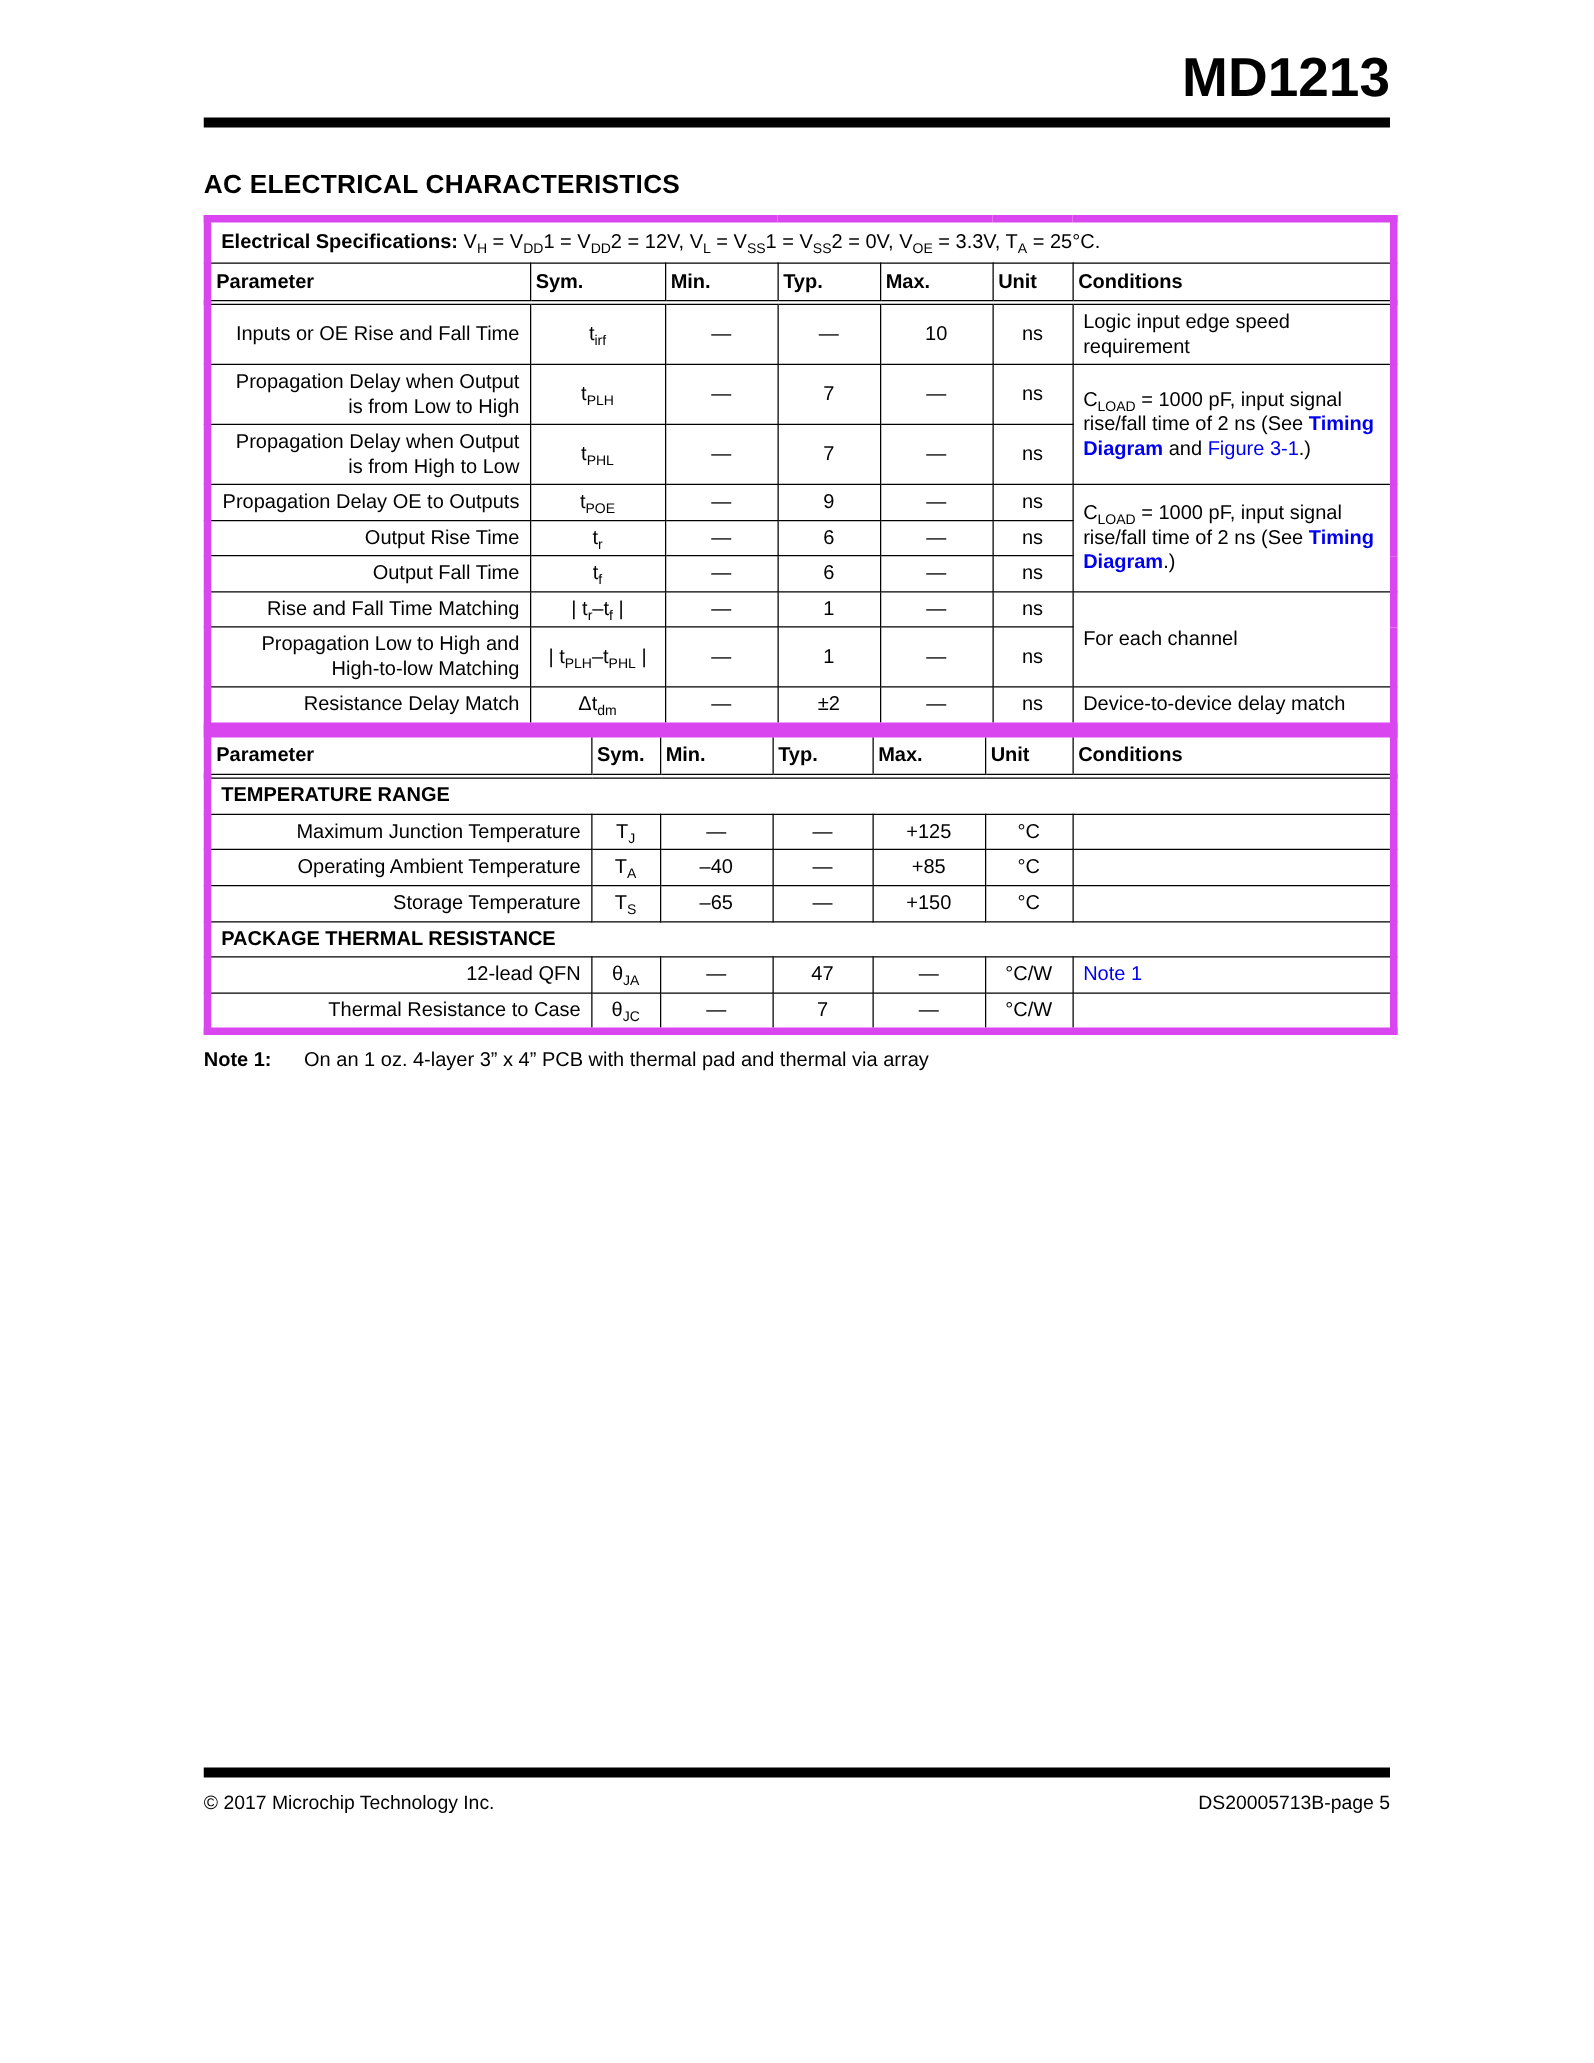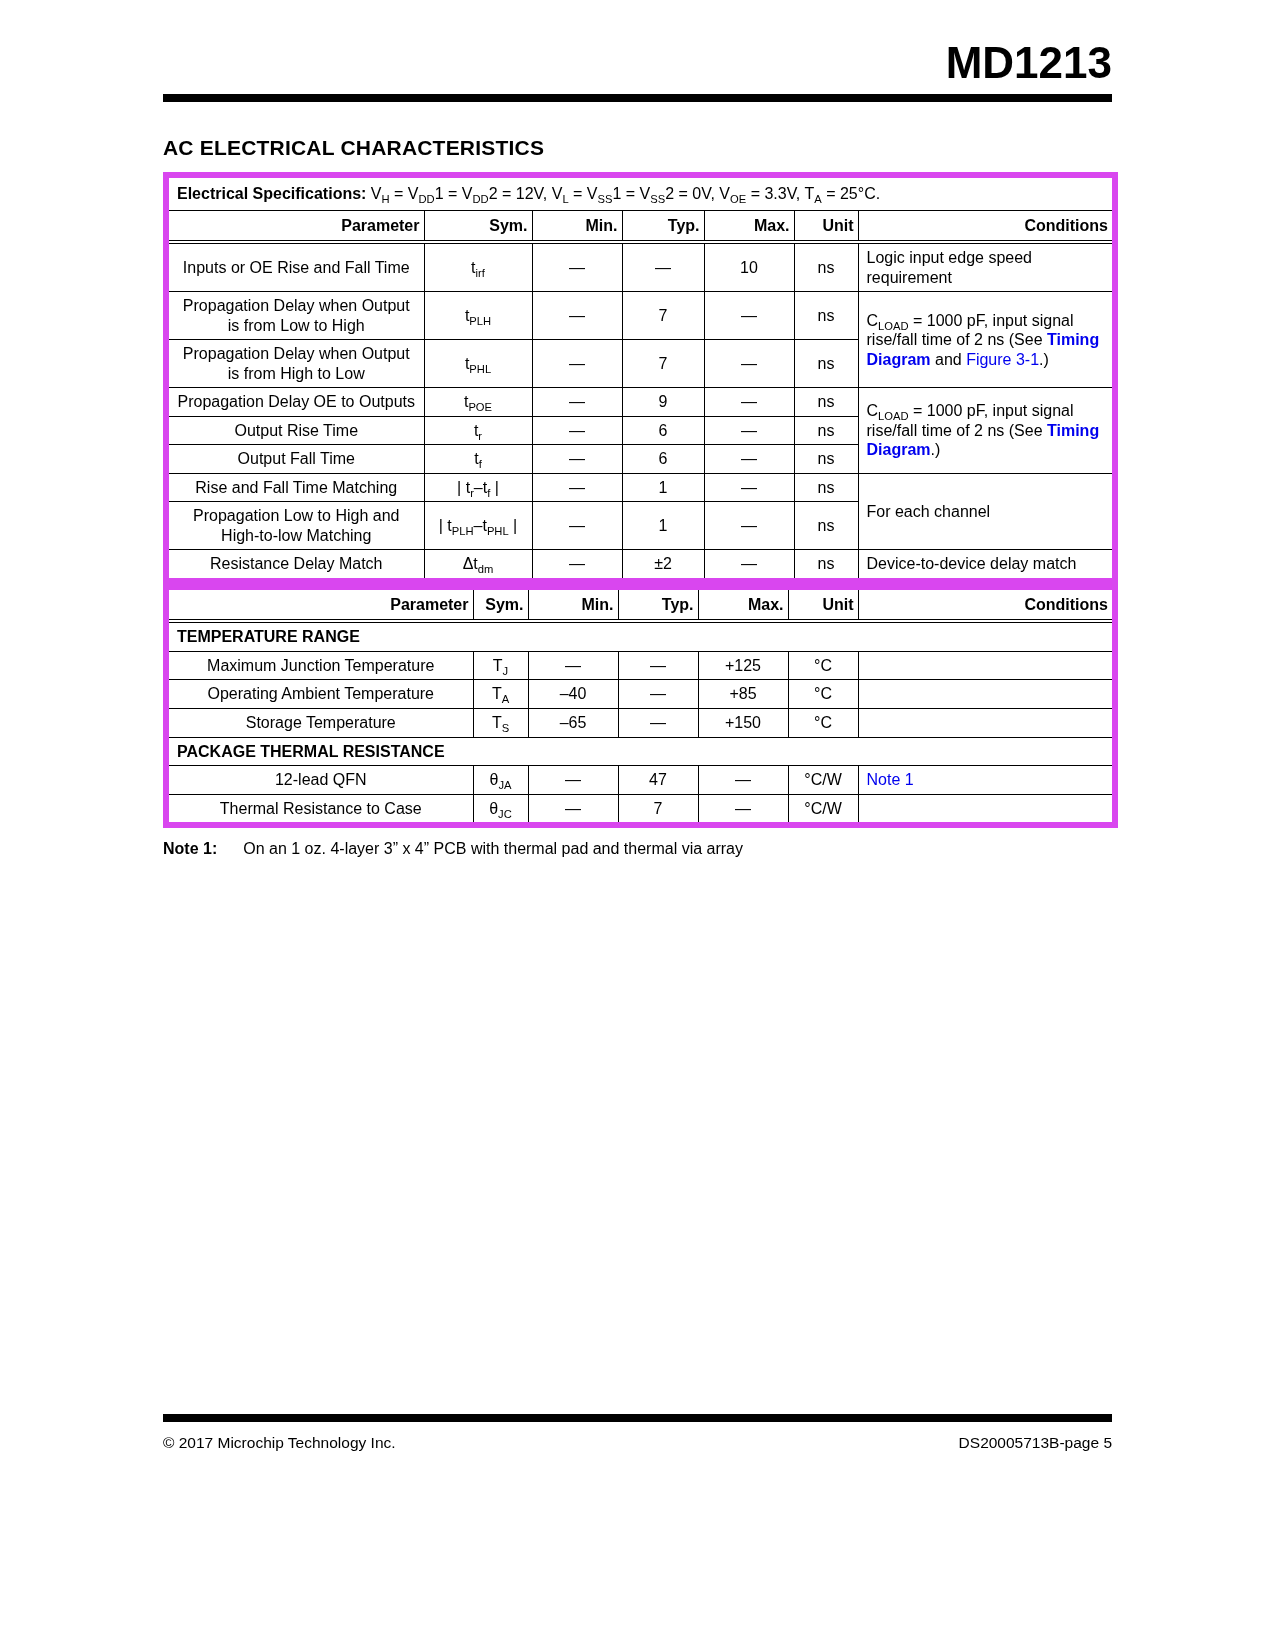--- a/index.html
+++ b/index.html
@@ -43,31 +43,31 @@
     font-size:16px;
     line-height:1.22;
   }
   table.spec-table td, table.spec-table th {
     border:1px solid #000;
     padding:4px 8px;
     vertical-align:middle;
     overflow:hidden;
   }
   tr.head-row th {
-    text-align:right;
+    text-align:left;
     font-weight:bold;
     padding:5px 4px;
     border-bottom:4px double #000;
   }
   tr.spec-row td {
     padding:6px 8px;
   }
   .bold { font-weight:bold; }
   td.c { text-align:center; }
-  td.param { text-align:center; }
+  td.param { text-align:right; }
   td.cond { text-align:left; }
   td.section-cell {
     font-weight:bold;
     padding:3px 8px;
   }
   sub { font-size:0.7em; line-height:0; }
   .doc-link {
     color:#0000EE;
     cursor:pointer;
   }

